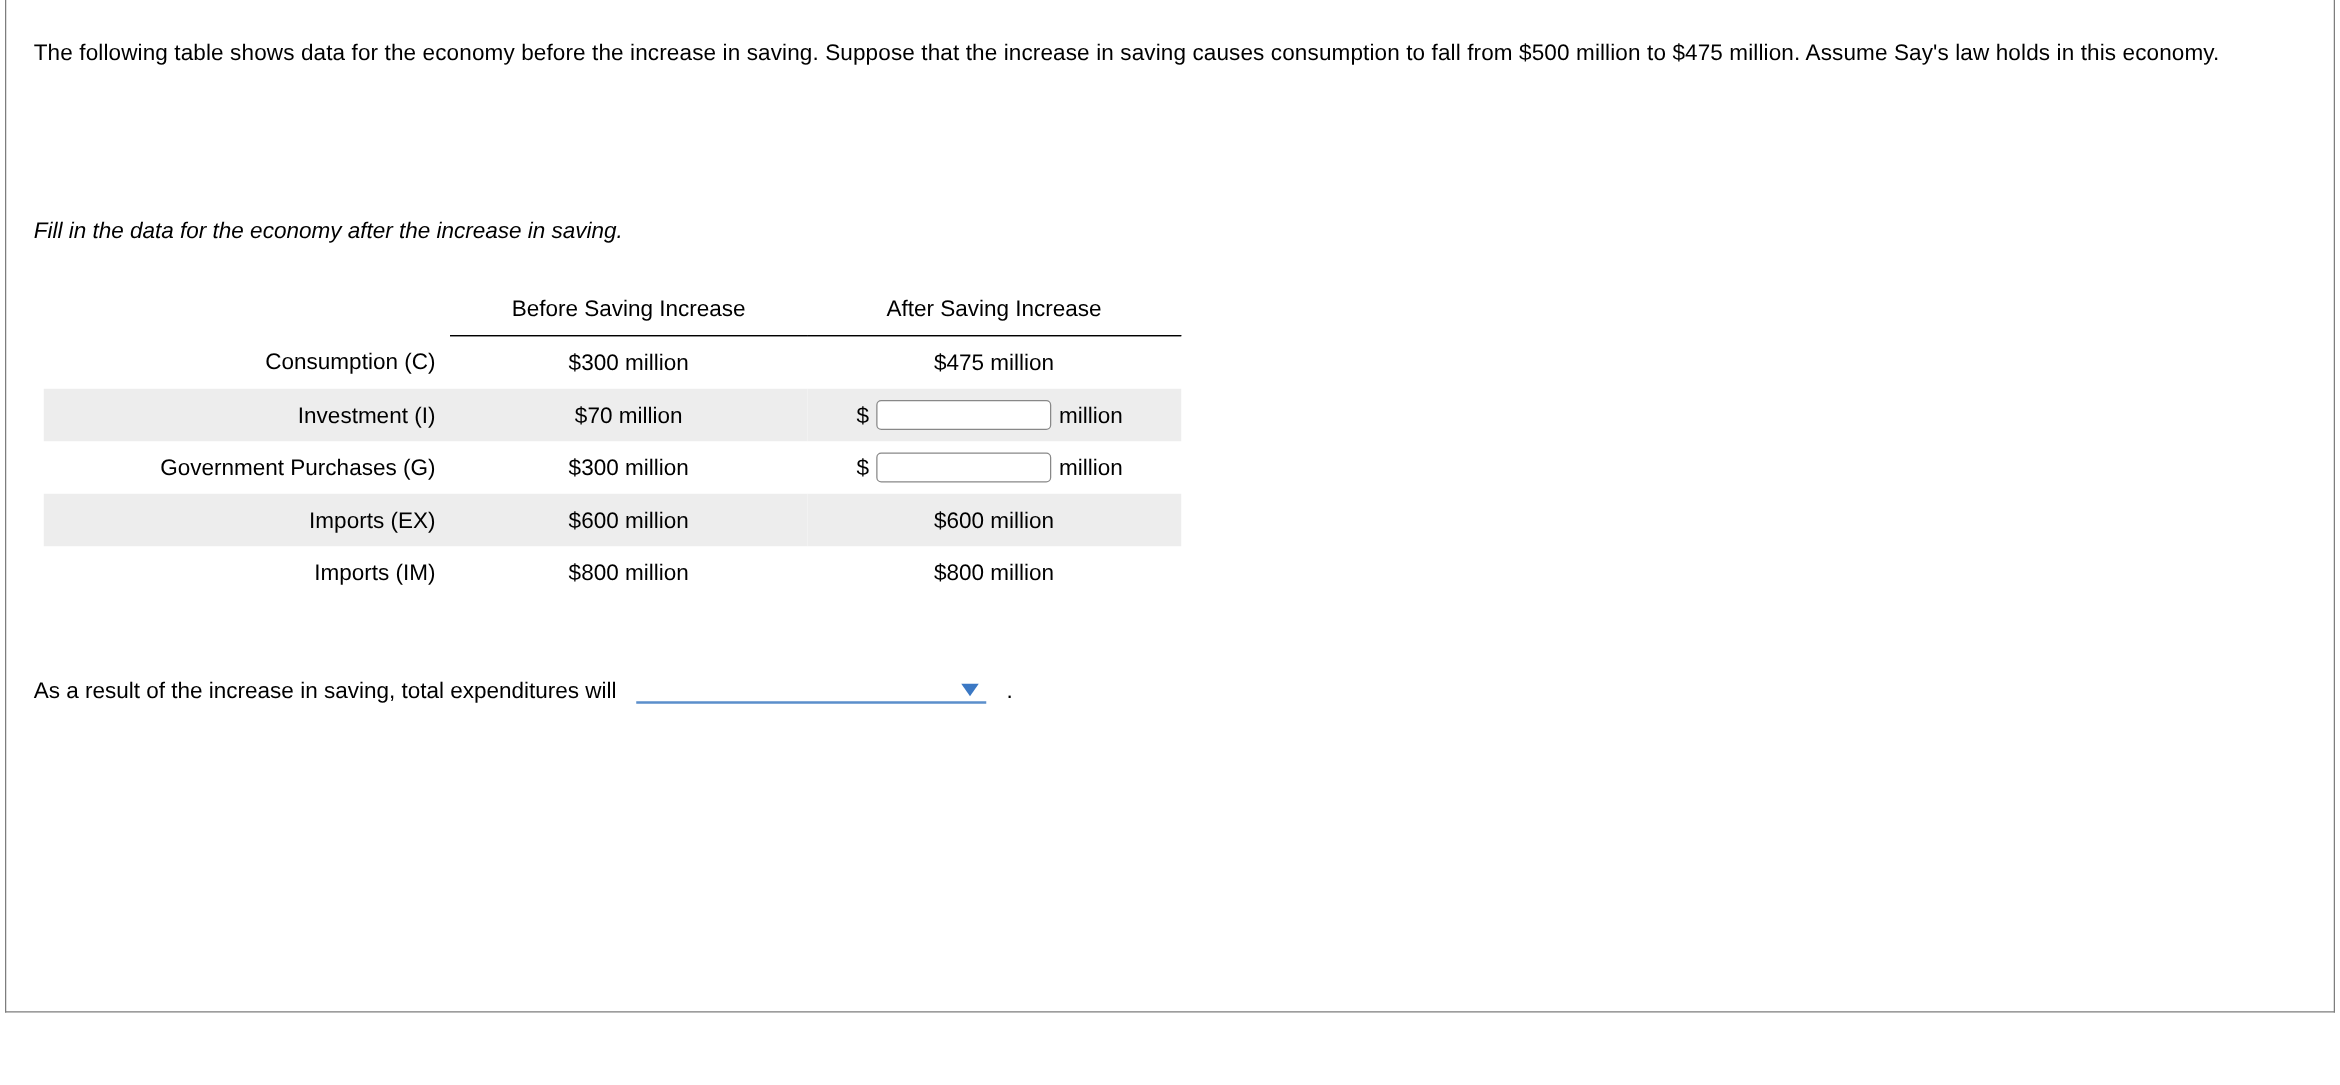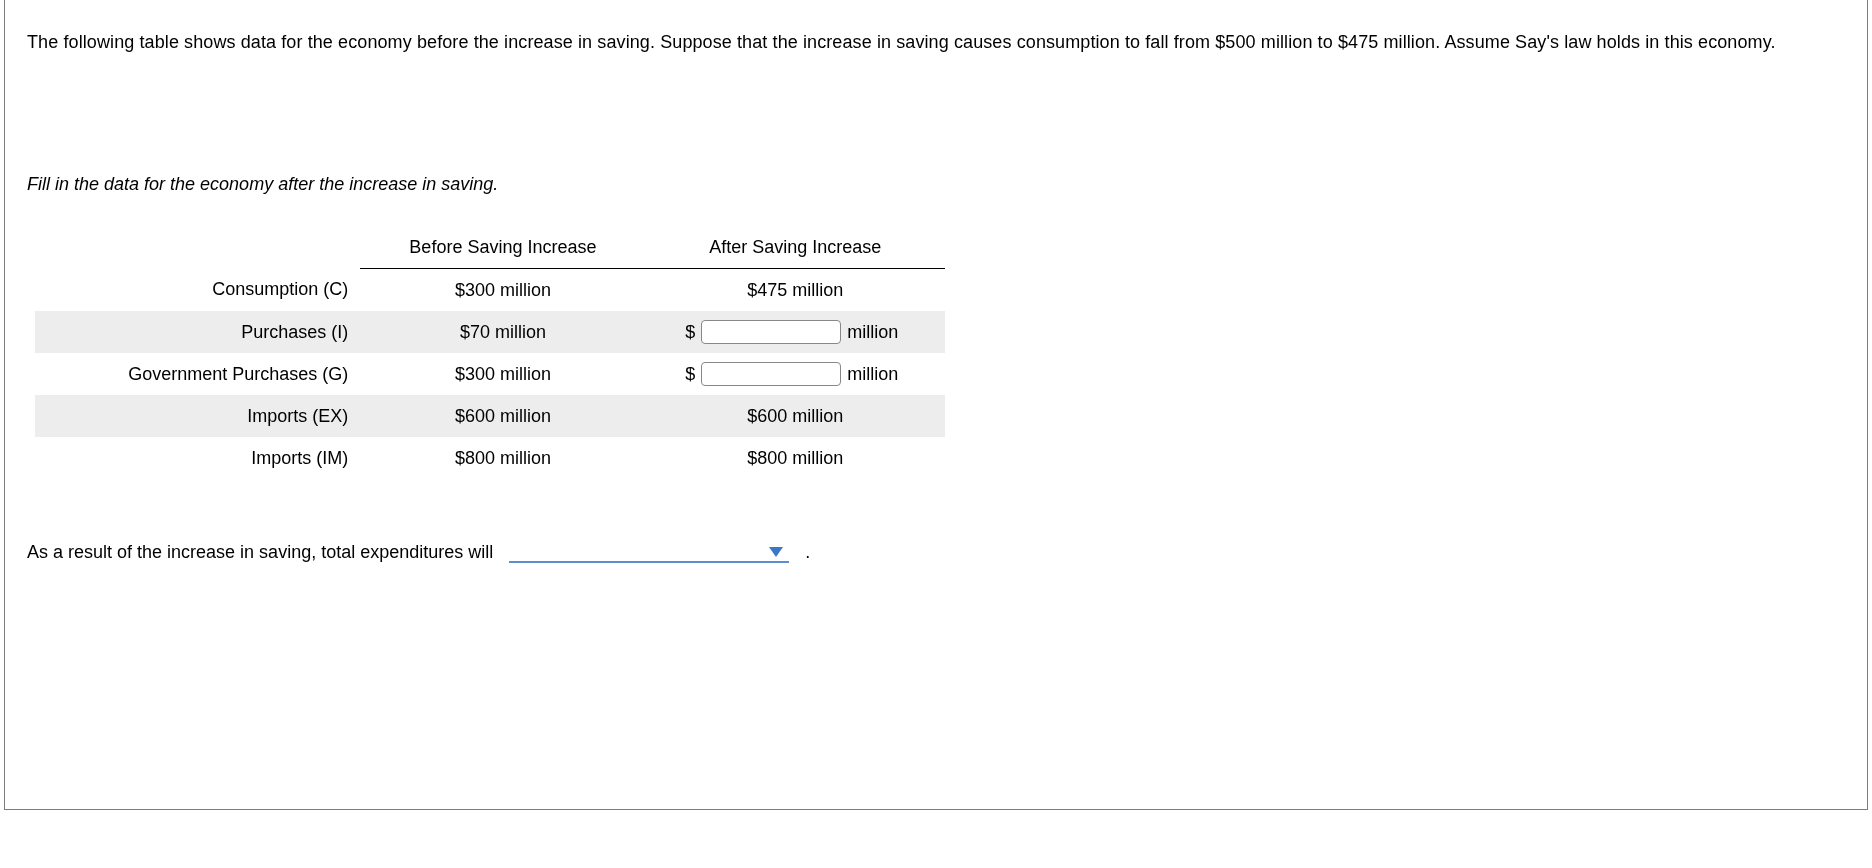--- a/index.html
+++ b/index.html
@@ -130,21 +130,21 @@
         <th>After Saving Increase</th>
       </tr>
     </thead>
     <tbody>
       <tr>
         <td class="label">Consumption (C)</td>
         <td class="val">$300 million</td>
         <td class="val">$475 million</td>
       </tr>
       <tr class="shade">
-        <td class="label">Purchases (I)</td>
+        <td class="label">Investment (I)</td>
         <td class="val">$70 million</td>
         <td class="val">
           <span class="inputcell">
             <span class="dollar">$</span>
             <input type="text" value="" style="">
             <span class="unit">million</span>
           </span>
         </td>
       </tr>
       <tr>

